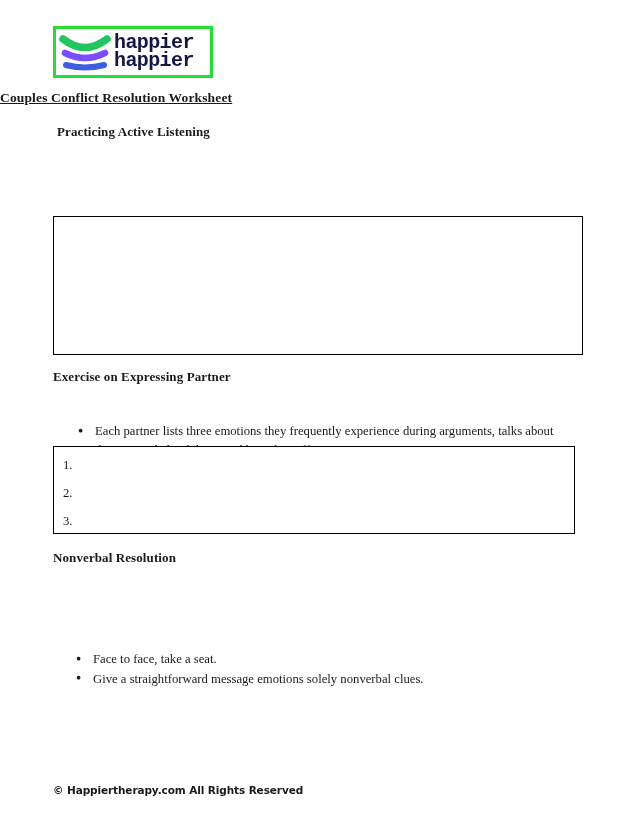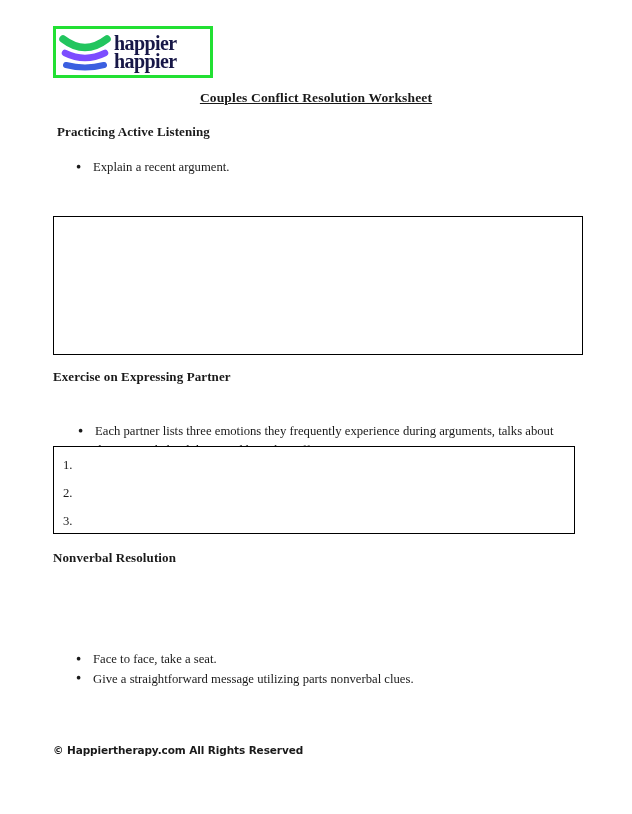--- a/index.html
+++ b/index.html
@@ -31,35 +31,35 @@
   }
   .logo-mark {
     width: 52px;
     height: 44px;
     margin-left: 3px;
     flex: 0 0 auto;
   }
   .logo-wordmark {
     margin-left: 3px;
     line-height: 0.92;
-    font-family: Liberation Serif, serif;
+    font-family: Liberation Mono, monospace;
     font-weight: bold;
     font-size: 20px;
     letter-spacing: -0.6px;
     color: #171747;
   }
   .logo-wordmark span { display: block; }
 
   
   .doc-title {
     position: absolute;
     left: 0;
     right: 0;
     top: 90px;
-    text-align: center;
+    text-align: left;
     font-size: 13.5px;
     font-weight: bold;
     text-decoration: underline;
     letter-spacing: 0.15px;
   }
 
   
   .section-heading {
     position: absolute;
     font-size: 13px;
@@ -126,21 +126,21 @@
   }
   .numbered-list li {
     height: 28px;
     line-height: 28px;
   }
 
   
   .footer {
     position: absolute;
     left: 53px;
-    top: 744px;
+    top: 784px;
     font-family: "DejaVu Sans", "Liberation Sans", sans-serif;
     font-size: 10.5px;
     font-weight: bold;
     color: #1a1a1a;
     letter-spacing: -0.1px;
   }
 </style>
 </head>
 <body>
 
@@ -154,21 +154,20 @@
     <span>happier</span>
     <span>happier</span>
   </div>
 </div>
 
 <div class="doc-title">Couples Conflict Resolution Worksheet</div>
 
 <div class="section-heading" id="heading-1">Practicing Active Listening</div>
 
 <ul class="bullets" id="bullets-1">
-  <li>Explain a recent argument.</li>
 </ul>
 
 <div class="answer-box" id="answer-box-1"></div>
 
 <div class="section-heading" id="heading-2">Exercise on Expressing Partner</div>
 
 <ul class="bullets" id="bullets-2">
   <li>Each partner lists three emotions they frequently experience during arguments, talks about the reasons behind them, and how they affect communication.</li>
 </ul>
 
@@ -177,16 +176,16 @@
     <li>1.</li>
     <li>2.</li>
     <li>3.</li>
   </ol>
 </div>
 
 <div class="section-heading" id="heading-3">Nonverbal Resolution</div>
 
 <ul class="bullets" id="bullets-3">
   <li>Face to face, take a seat.</li>
-  <li>Give a straightforward message utilizing parts nonverbal clues.</li>
+  <li>Give a straightforward message emotions solely nonverbal clues.</li>
 </ul>
 
 <div class="footer">© Happiertherapy.com All Rights Reserved</div>
 
 </body></html>

